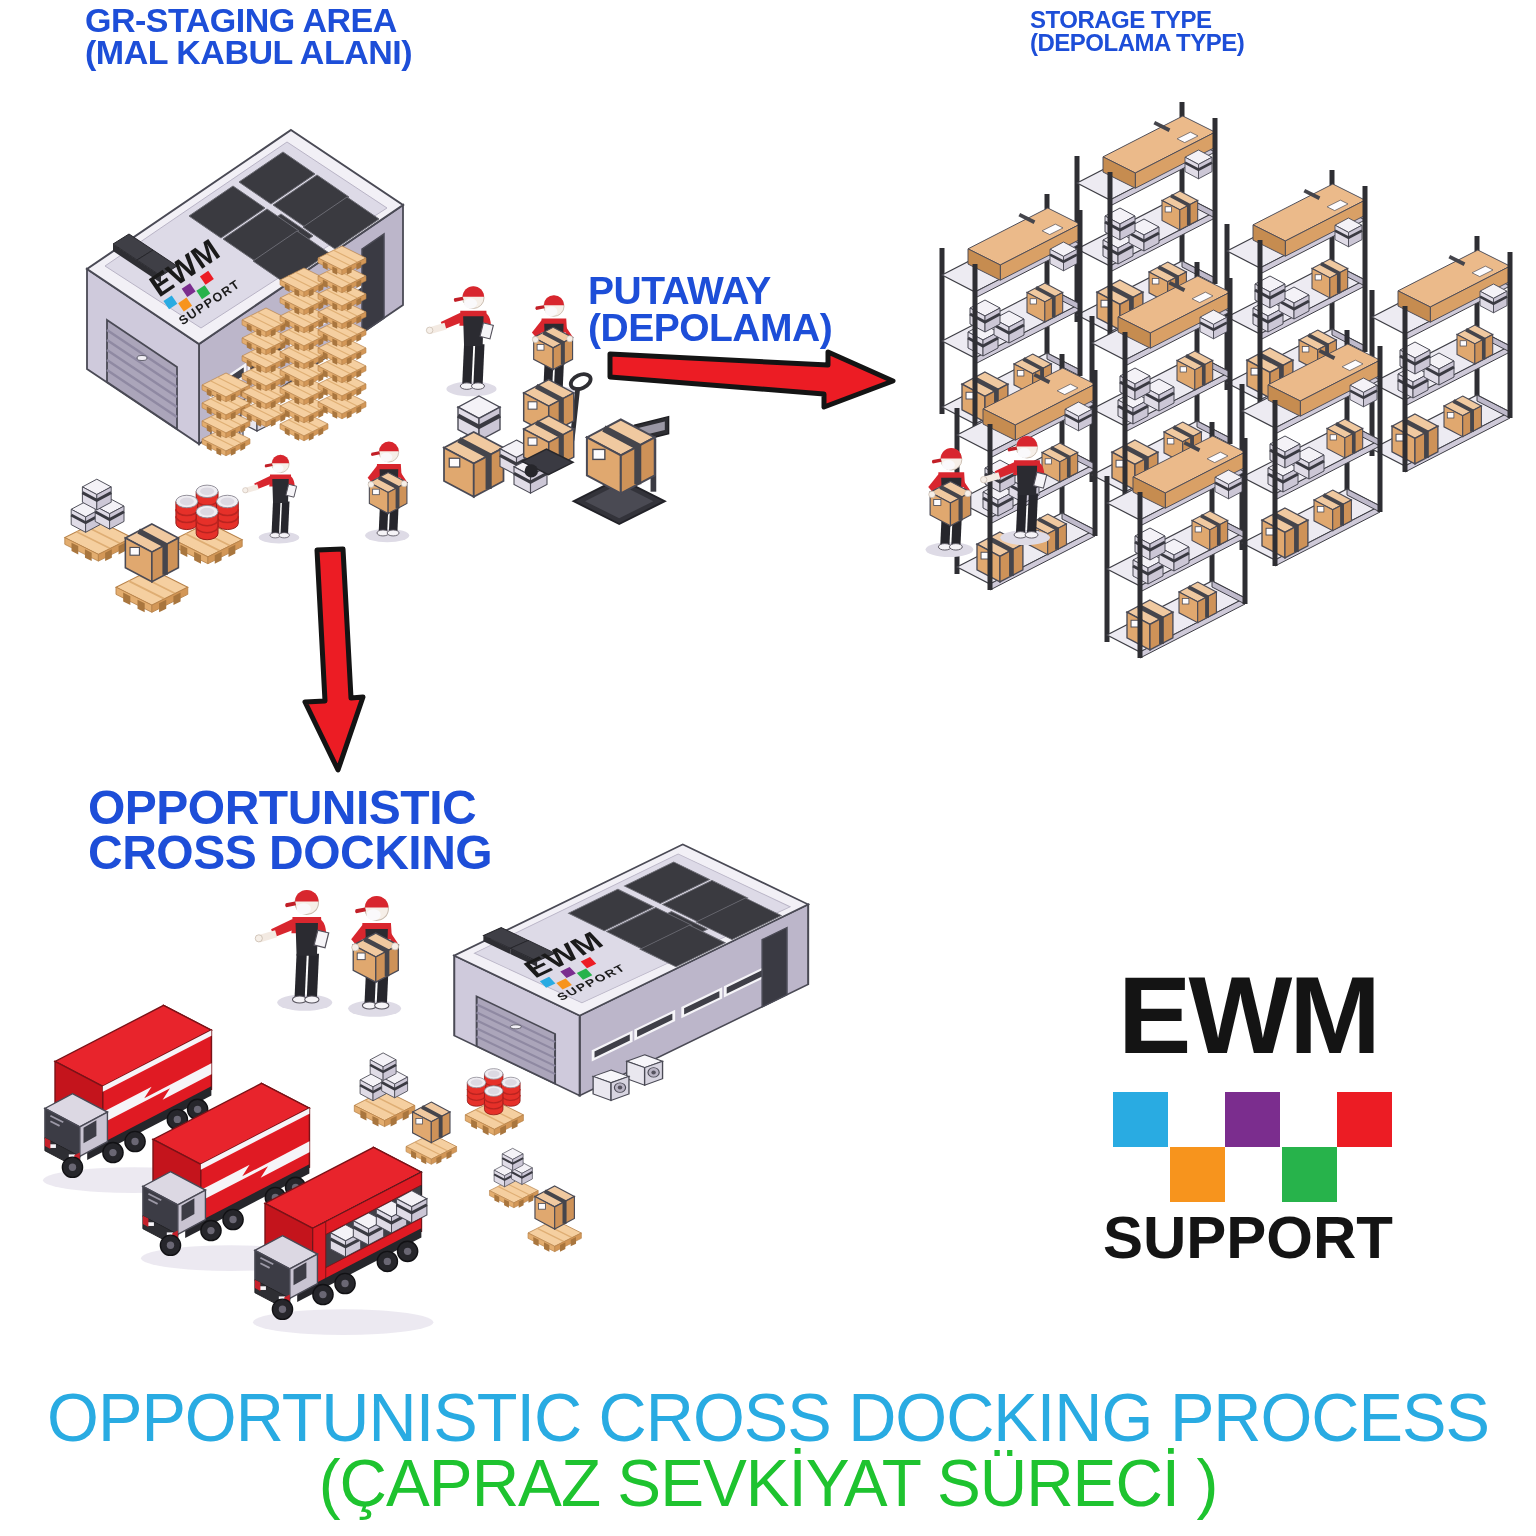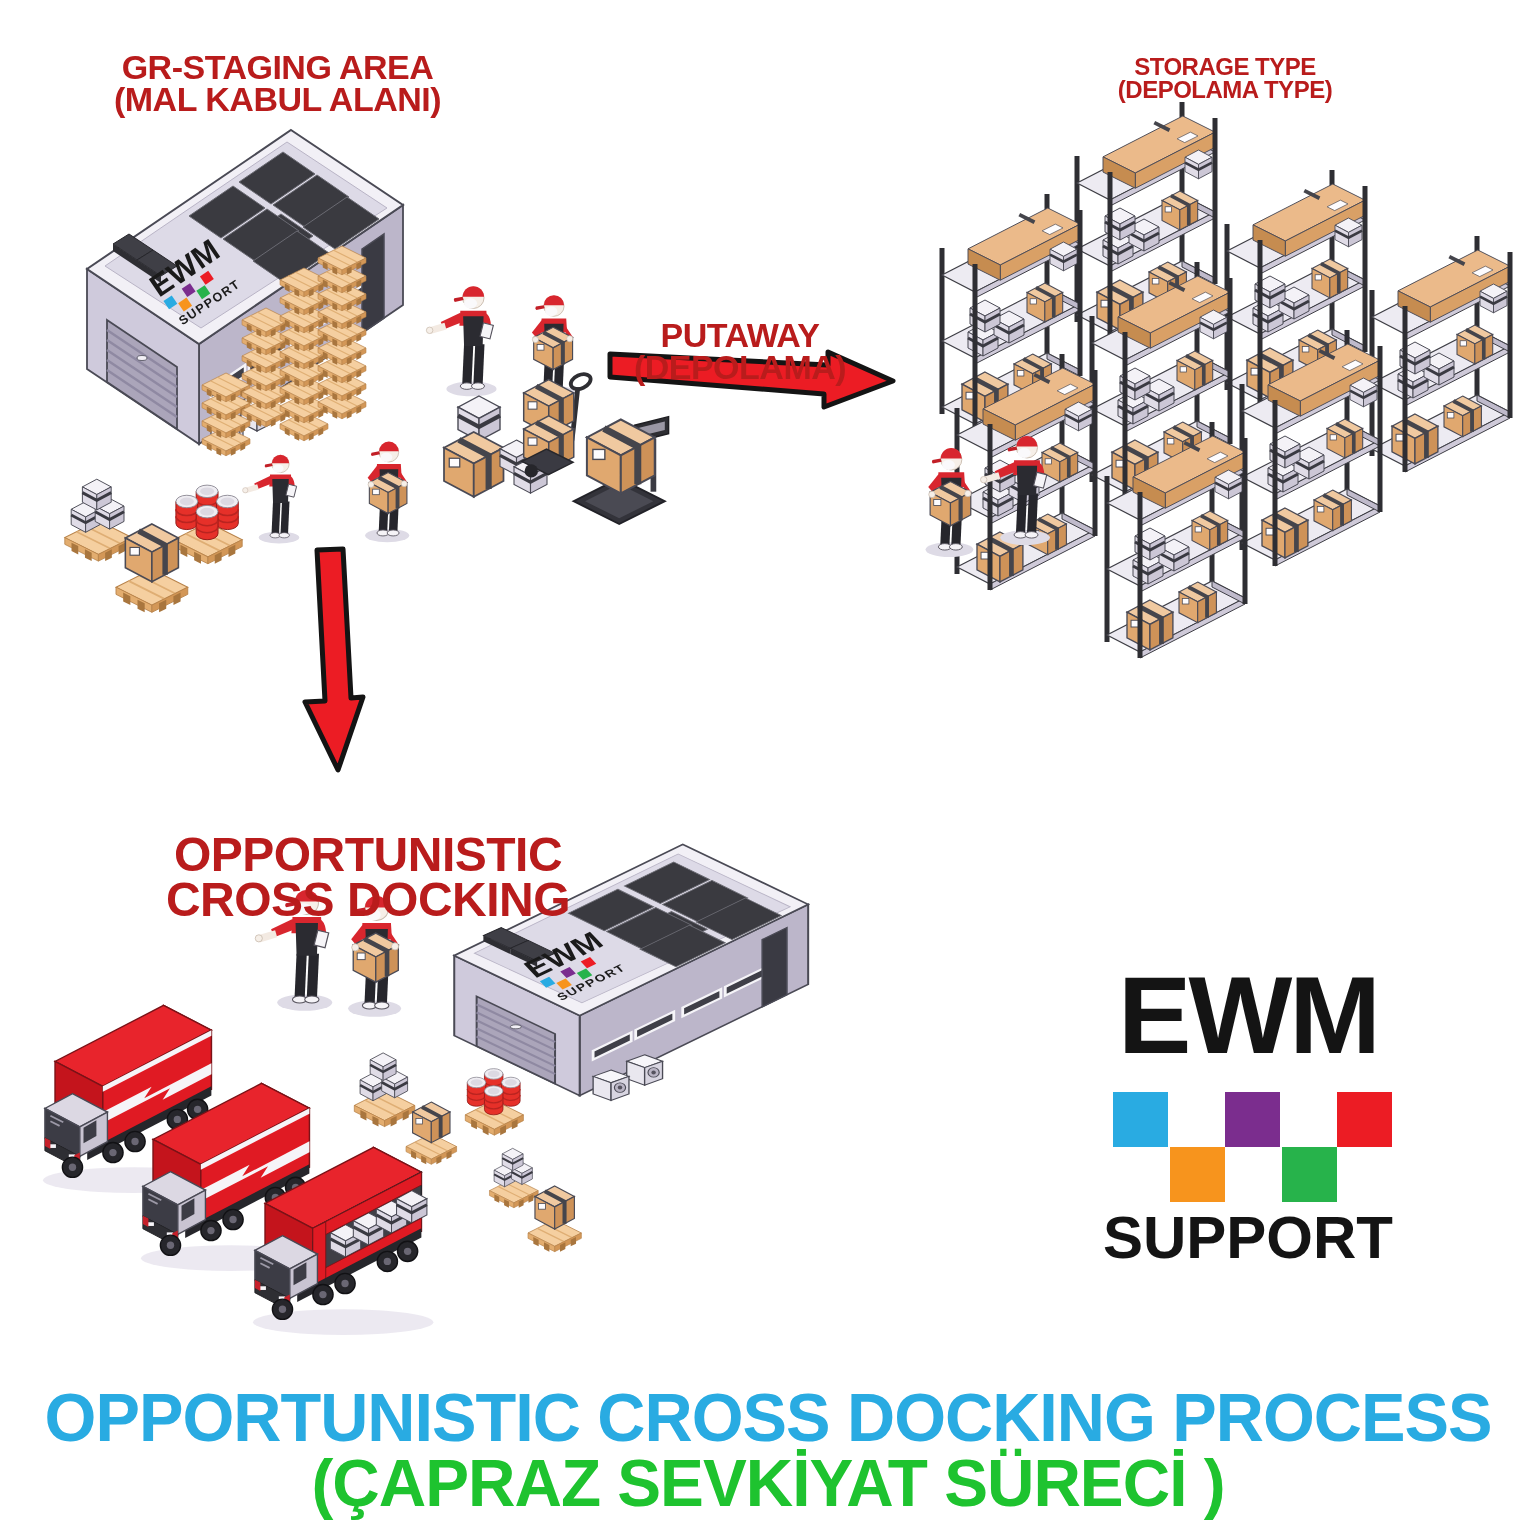--- a/index.html
+++ b/index.html
@@ -1,24 +1,24 @@
 <!DOCTYPE html>
 <html><head>
 <meta charset="utf-8">
 <style>
   html,body{margin:0;padding:0;background:#fff;}
   .canvas{position:relative;width:1536px;height:1536px;background:#FFFFFF;overflow:hidden;
           font-family:"Liberation Sans",sans-serif;}
   .scene{position:absolute;left:0;top:0;width:1536px;height:1536px;}
-  .lbl{position:absolute;font-weight:700;color:#b91c1c;text-align:center;line-height:0.94;letter-spacing:-0.5px;margin-top:47px;}
+  .lbl{position:absolute;font-weight:700;color:#1d4ed8;line-height:0.94;letter-spacing:-0.5px;}
   .lbl-staging{left:85px;top:5px;width:385px;font-size:34px;}
   .lbl-storage{left:1030px;top:9px;width:390px;font-size:24px;}
-  .lbl-putaway{left:604px;top:273px;width:272px;font-size:34px;}
+  .lbl-putaway{left:588px;top:273px;width:272px;font-size:39px;}
   .lbl-crossdock{left:88px;top:785px;width:560px;font-size:48px;}
-  .title{position:absolute;left:0;top:1383px;width:1536px;text-align:center;font-weight:700;line-height:1.0;}
+  .title{position:absolute;left:0;top:1383px;width:1536px;text-align:center;font-weight:400;line-height:1.0;}
   .title .t1{font-size:68px;color:#29ABE2;transform:scaleX(0.98);letter-spacing:-1px;}
   .title .t2{font-size:67px;color:#1EC32F;transform:scaleX(0.98);margin-top:-2px;letter-spacing:-1px;}
   .logo-word{position:absolute;left:1098px;top:960px;width:300px;text-align:center;
              font-size:110px;font-weight:900;color:#141414;letter-spacing:-3px;line-height:1.0;}
   .logo-squares{position:absolute;left:1113px;top:1092px;}
   .logo-sub{position:absolute;left:1098px;top:1208px;width:300px;text-align:center;
             font-size:60px;font-weight:800;color:#141414;line-height:1.0;}
 </style>
 </head>
 <body>

